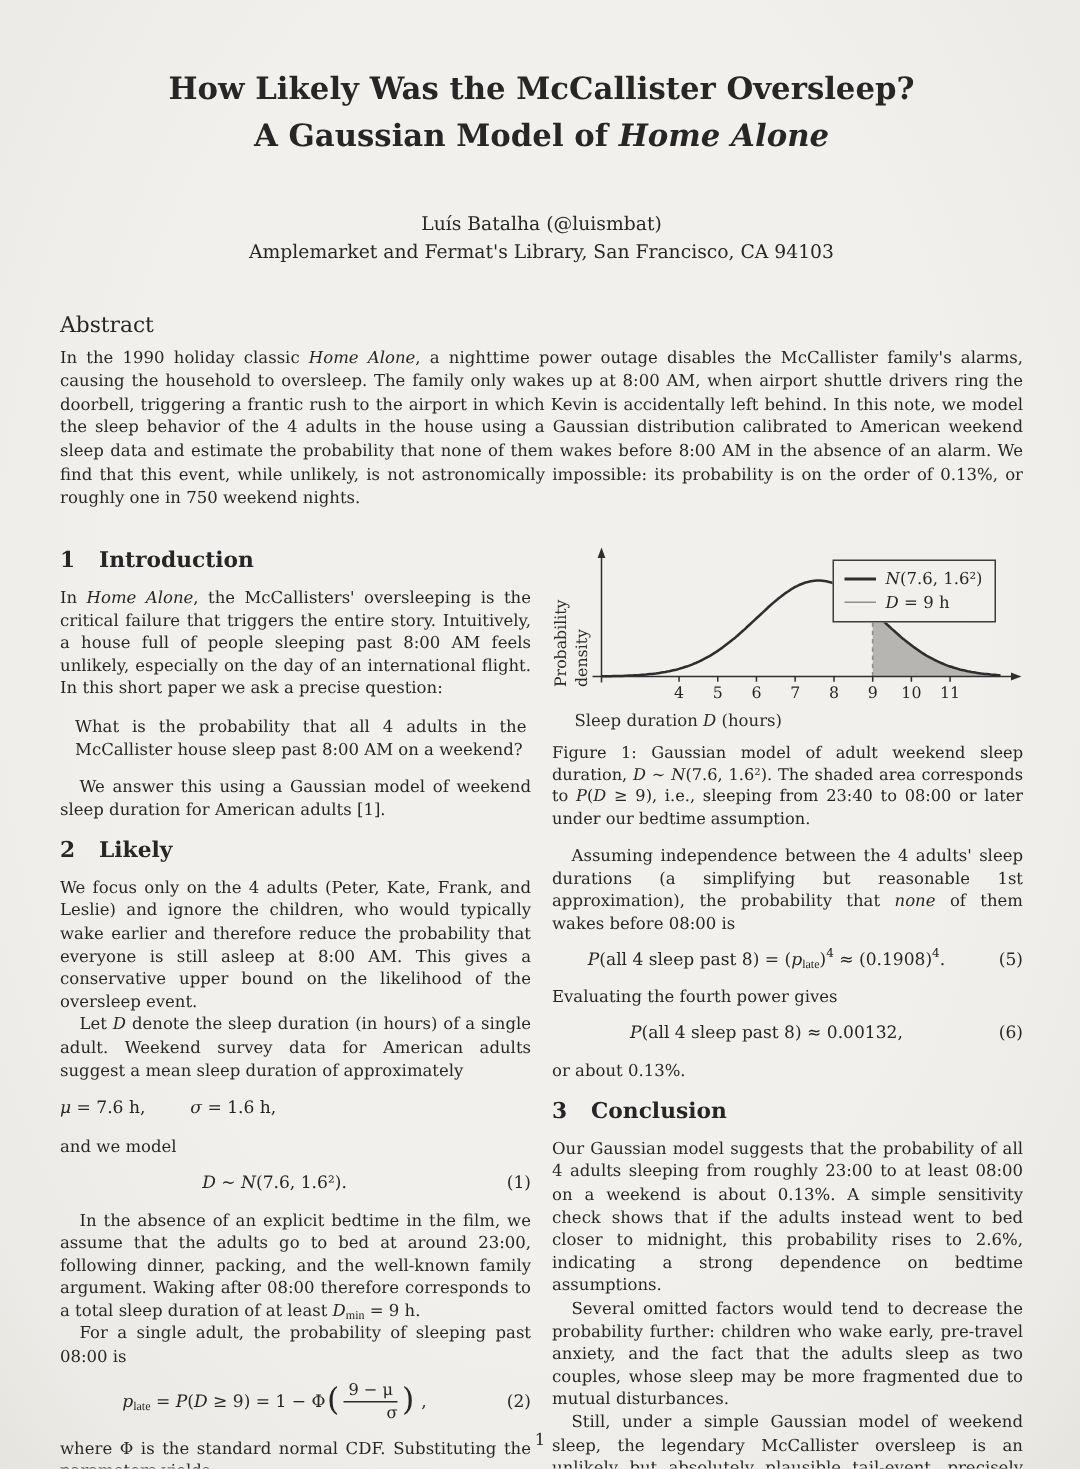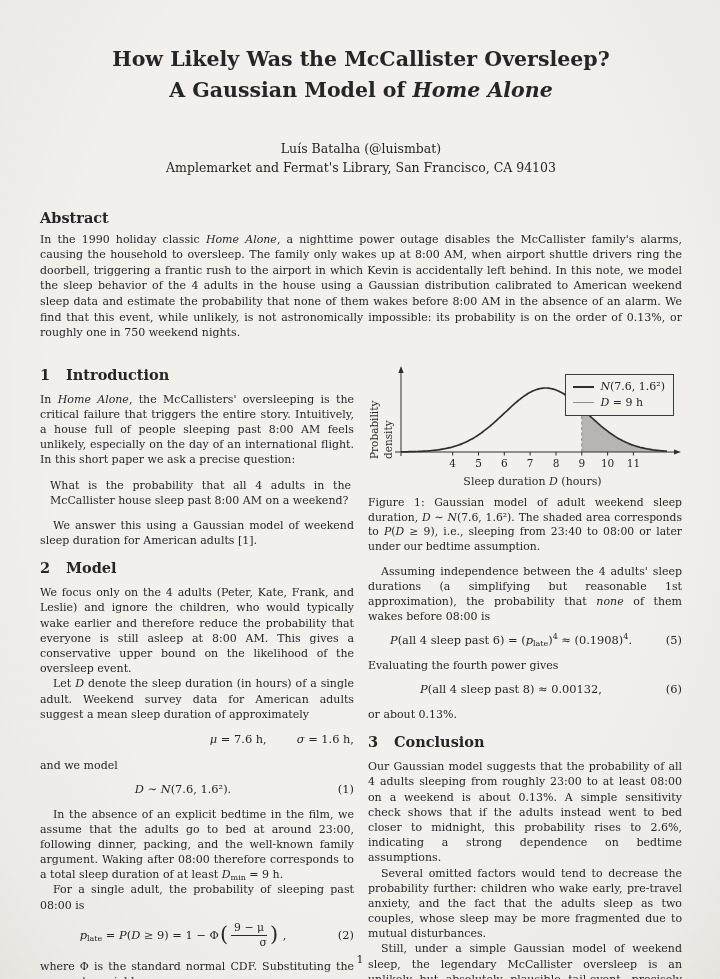--- a/index.html
+++ b/index.html
@@ -6,50 +6,50 @@
   body{width:720px;height:979px;background:#e8e6e2;font-family:"DejaVu Serif","Liberation Serif",serif;}
   .page{position:relative;width:720px;height:979px;overflow:hidden;color:#262626;
         background:radial-gradient(ellipse at 50% 42%, #f2f0ed 55%, #eceae6 88%, #e6e4df 100%);}
   .content{padding:40px 38px 0 40px;}
   
   .title{font-size:20.5px;font-weight:bold;text-align:center;line-height:1.5;margin:4px 0 0;}
   .title .it{font-style:italic;}
   .author{font-size:12.5px;text-align:center;margin-top:35px;}
   .affil{font-size:12.5px;text-align:center;margin-top:4px;}
   
-  .abs-h{font-size:14.5px;font-weight:bold;margin:34px 0 6px;}
+  .abs-h{font-size:14.5px;font-weight:normal;margin:34px 0 6px;}
   .abs-body{font-size:11px;line-height:1.42;text-align:justify;hyphens:auto;}
   
   .cols{display:flex;gap:14px;margin-top:14px;}
   .col{width:314px;font-size:11px;line-height:1.38;text-align:justify;hyphens:auto;}
   .sec-h{font-size:14.5px;font-weight:bold;margin:10px 0 7px;display:flex;}
   .sec-h .n{width:26px;}
   p{margin:0;}
   .ind{text-indent:13px;}
   .quote{margin:10px 3px 10px 10px;}
   .it{font-style:italic;}
-  sub{font-size:8px;vertical-align:-2px;line-height:0;}
+  sub{font-size:8px;vertical-align:-2px;line-height:0;font-family:Liberation Serif, serif;}
   sup{font-size:8px;vertical-align:5px;line-height:0;}
   .gap{margin-left:30px;}
   
   .eq{display:flex;align-items:center;margin:9px 0;font-size:11.4px;}
   .eq-body{flex:1;text-align:center;}
   .eq-num{width:28px;text-align:right;}
-  .eqline{text-align:right;margin:10px 0;font-size:11.4px;}
+  .eqline{text-align:left;margin:10px 0;font-size:11.4px;}
   .frac{display:inline-block;vertical-align:middle;margin:0 2px;line-height:1.18;font-size:10.8px;text-align:right;}
   .ftop{display:block;border-bottom:1px solid #2a2a2a;padding:0 3px 1px;}
   .fbot{display:block;padding-top:1px;}
   .bigp{font-size:21px;font-weight:400;vertical-align:-2px;padding:0 1px;line-height:0;}
   
   .figure{position:relative;width:314px;margin:2px 0 4px;}
   .fig-ylabel{position:absolute;left:-1px;top:2px;height:100px;writing-mode:vertical-rl;transform:rotate(180deg);
               font-size:10.5px;display:flex;align-items:center;justify-content:center;color:#2a2a2a;}
   .fig-svg-wrap{margin-left:15px;}
-  .fig-xlabel{text-align:center;font-size:11px;margin:1px 0 0 15px;color:#2a2a2a;}
-  .fig-legend{position:absolute;right:8px;top:17px;border:1px solid #3c3c3c;background:#f2f0ed;
+  .fig-xlabel{font-size:11px;margin:1px 0 0 15px;color:#2a2a2a;}
+  .fig-legend{position:absolute;right:18px;top:17px;border:1px solid #3c3c3c;background:#f2f0ed;
               padding:4px 8px 4px 7px;font-size:11px;line-height:1.45;}
   .leg-row{display:flex;align-items:center;gap:6px;justify-content:flex-start;}
   .leg-line{width:21px;height:0;flex:0 0 auto;}
   .leg-line.thick{border-top:2.2px solid #2e2e2e;}
   .leg-line.thin{border-top:1.2px solid #8f8f8f;}
   .caption{font-size:10.8px;line-height:1.36;text-align:justify;hyphens:auto;margin-top:7px;}
   .pageno{position:absolute;bottom:13px;left:0;width:720px;text-align:center;font-size:11px;}
 </style>
 </head>
 <body>
@@ -74,21 +74,21 @@
         <div class="sec-h">
           <span class="n">1</span>
           <span>Introduction</span>
         </div>
         <p><span>In </span><span class="it">Home Alone</span><span>, the McCallisters' oversleeping is the critical failure that triggers the entire story. Intuitively, a house full of people sleeping past 8:00 AM feels unlikely, especially on the day of an international flight. In this short paper we ask a precise question:</span></p>
         <p class="quote">What is the probability that all 4 adults in the McCallister house sleep past 8:00 AM on a weekend?</p>
         <p class="ind">We answer this using a Gaussian model of weekend sleep duration for American adults  [1].</p>
 
         <div class="sec-h">
           <span class="n">2</span>
-          <span>Model</span>
+          <span>Likely</span>
         </div>
         <p>We focus only on the 4 adults (Peter, Kate, Frank, and Leslie) and ignore the children, who would typically wake earlier and therefore reduce the probability that everyone is still asleep at 8:00 AM. This gives a conservative upper bound on the likelihood of the oversleep event.</p>
         <p class="ind"><span>Let </span><span class="it">D</span><span> denote the sleep duration (in hours) of a single adult. Weekend survey data for American adults suggest a mean sleep duration of approximately</span></p>
 
         <div class="eqline"><span class="it">μ</span><span> = 7.6 h,</span><span class="it gap">σ</span><span> = 1.6 h,</span></div>
 
         <p>and we model</p>
 
         <div class="eq">
           <span class="eq-body"><span class="it">D</span><span> ∼ </span><span class="it">N</span><span>(7.6, 1.6²).</span></span>
@@ -148,21 +148,21 @@
               <span class="leg-line thin"></span>
               <span><span class="it">D</span><span> = 9 h</span></span>
             </div>
           </div>
         </div>
         <div class="caption"><span>Figure 1: Gaussian model of adult weekend sleep duration, </span><span class="it">D</span><span> ∼ </span><span class="it">N</span><span>(7.6, 1.6²). The shaded area corresponds to </span><span class="it">P</span><span>(</span><span class="it">D</span><span> ≥ 9), i.e., sleeping from 23:40 to 08:00 or later under our bedtime assumption.</span></div>
 
         <p class="ind" style="margin-top:9px;"><span>Assuming independence between the 4 adults' sleep durations (a simplifying but reasonable 1st approximation), the probability that </span><span class="it">none</span><span> of them wakes before 08:00 is</span></p>
 
         <div class="eq">
-          <span class="eq-body"><span class="it">P</span><span>(all 4 sleep past 6) = (</span><span class="it">p</span><sub>late</sub><span>)</span><sup>4</sup><span> ≈ (0.1908)</span><sup>4</sup><span>.</span></span>
+          <span class="eq-body"><span class="it">P</span><span>(all 4 sleep past 8) = (</span><span class="it">p</span><sub>late</sub><span>)</span><sup>4</sup><span> ≈ (0.1908)</span><sup>4</sup><span>.</span></span>
           <span class="eq-num">(5)</span>
         </div>
 
         <p>Evaluating the fourth power gives</p>
 
         <div class="eq">
           <span class="eq-body"><span class="it">P</span><span>(all 4 sleep past 8) ≈ 0.00132,</span></span>
           <span class="eq-num">(6)</span>
         </div>
 

